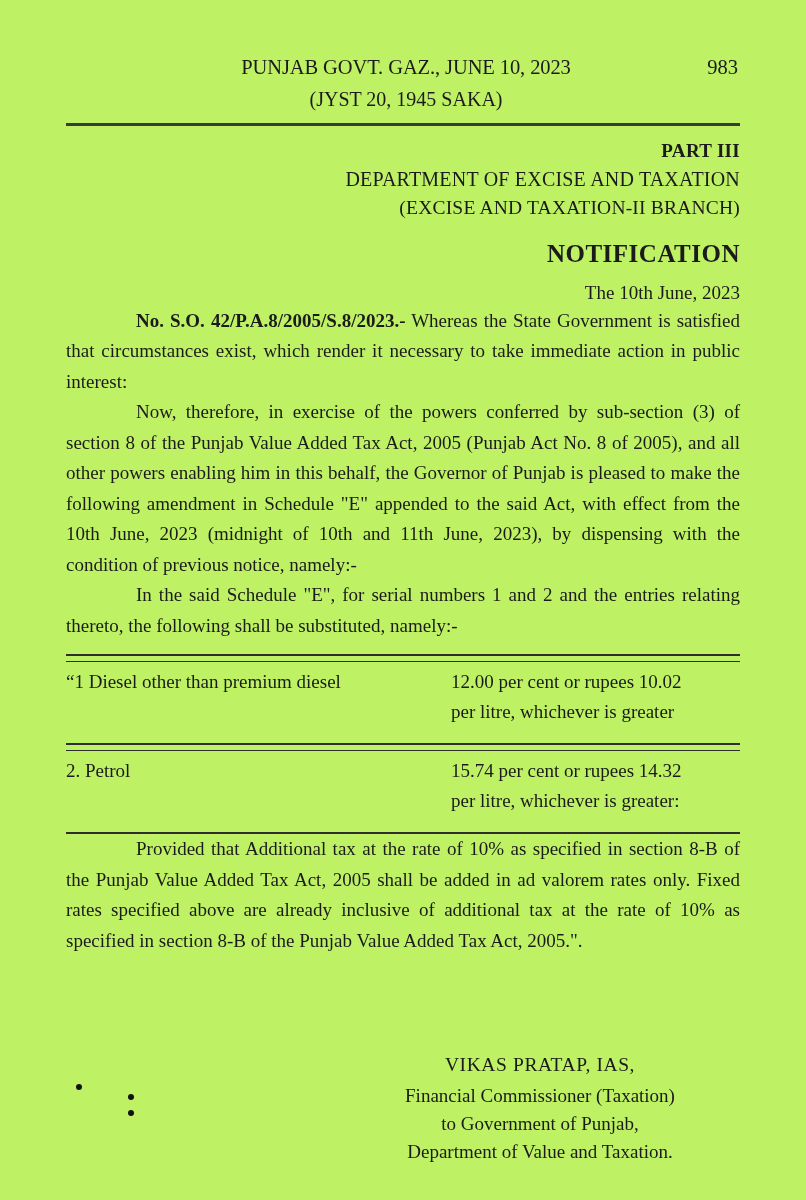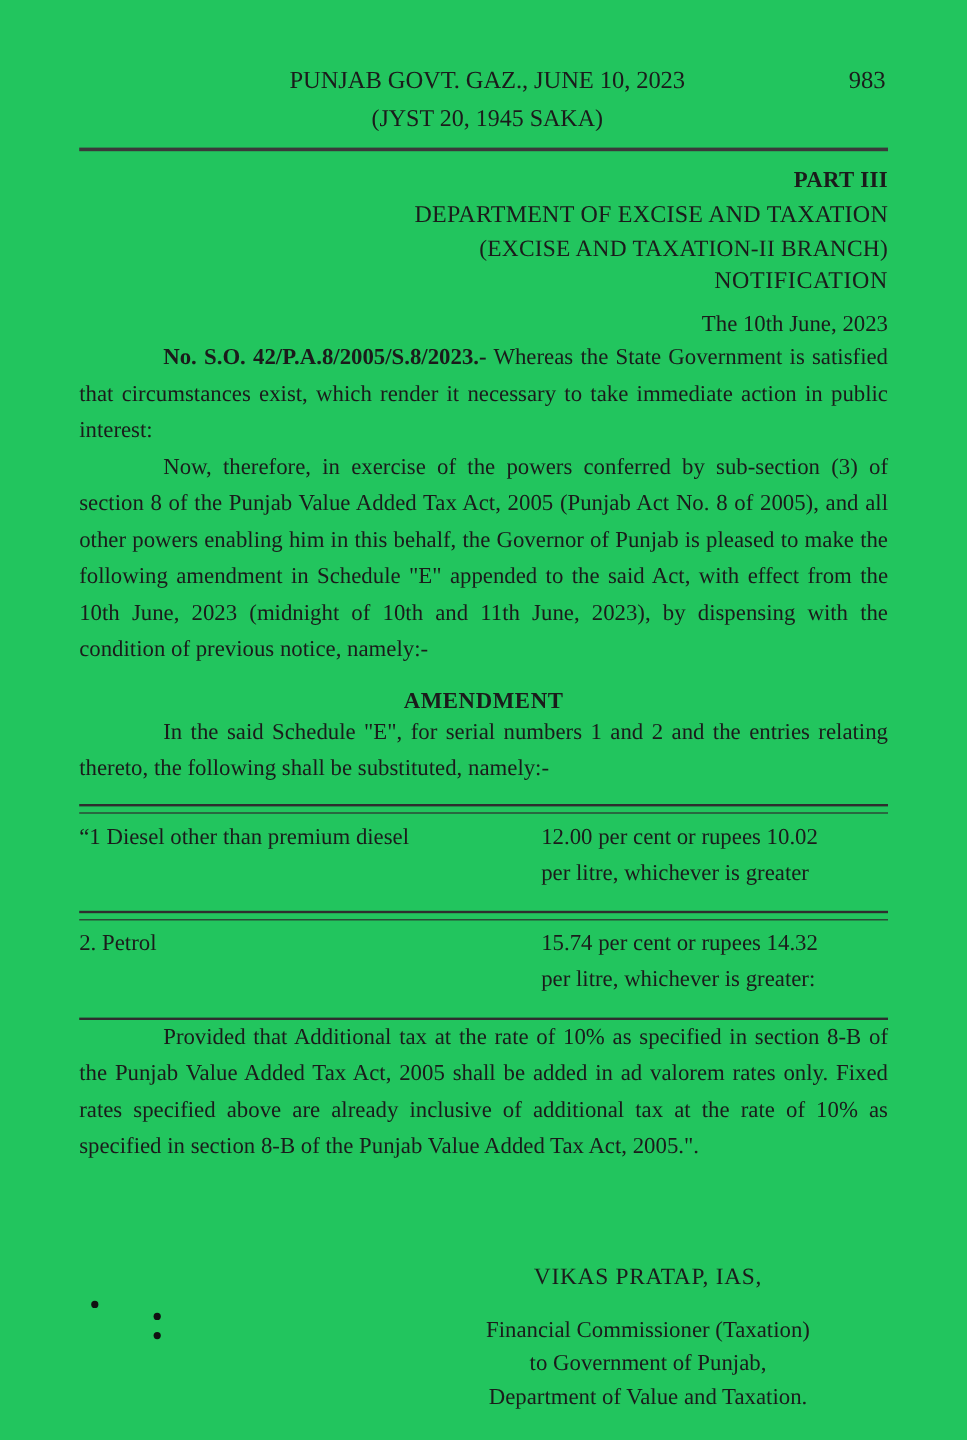--- a/index.html
+++ b/index.html
@@ -15,21 +15,21 @@
     font-family: "Liberation Serif", "DejaVu Serif", serif;
     color: #1b1b1b;
     overflow: hidden;
   }
 
   .page {
     position: absolute;
     left: 0; top: 0;
     width: 806px;
     height: 1200px;
-    background: #22c55e;
+    background: #bef264;
   }
 
   .content {
     position: absolute;
     left: 66px;
     top: 0;
     width: 674px;
   }
 
   
@@ -87,23 +87,23 @@
     font-size: 20px;
     margin-top: 4px;
     letter-spacing: 0.2px;
   }
   .h-branch {
     font-size: 19.5px;
     margin-top: 3px;
     letter-spacing: 0.2px;
   }
   .h-notif {
-    font-weight: normal;
-    font-size: 20px;
-    margin-top: 2px;
+    font-weight: bold;
+    font-size: 25px;
+    margin-top: 18px;
     letter-spacing: 0.5px;
   }
   .h-date {
     font-size: 19px;
     margin-top: 11px;
   }
   .h-amend {
     font-weight: bold;
     font-size: 19px;
     margin-top: 16px;
@@ -165,21 +165,21 @@
     top: 1052px;
     width: 420px;
     text-align: center;
     line-height: 1.33;
   }
   .sign-name {
     font-weight: normal;
     font-size: 19.5px;
     letter-spacing: 0.6px;
   }
-  .sign-role { font-size: 19px; margin-top: 18px; }
+  .sign-role { font-size: 19px; margin-top: 5px; }
   .sign-to   { font-size: 19px; margin-top: 3px; }
   .sign-dept { font-size: 19px; margin-top: 3px; }
 
   
   .speck {
     position: absolute;
     background: #111;
     border-radius: 50%;
   }
   .speck-a { left: 76px;  top: 1084px; width: 6px; height: 6px; }
@@ -207,21 +207,20 @@
       <div class="h-notif">NOTIFICATION</div>
       <div class="h-date">The 10th June, 2023</div>
     </div>
 
     <p class="body p-notifno">
       <span class="bold">No. S.O. 42/P.A.8/2005/S.8/2023.-</span><span> Whereas the State Government is satisfied that circumstances exist, which render it necessary to take immediate action in public interest:</span>
     </p>
 
     <p class="body p-now">Now, therefore, in exercise of the powers conferred by sub-section (3) of section 8 of the Punjab Value Added Tax Act, 2005 (Punjab Act No. 8 of 2005), and all other powers enabling him in this behalf, the Governor of Punjab is pleased to make the following amendment in Schedule "E" appended to the said Act, with effect from the 10th June, 2023 (midnight of 10th and 11th June, 2023), by dispensing with the condition of previous notice, namely:-</p>
 
-    <div class="h-amend">AMENDMENT</div>
 
     <p class="body p-insaid">In the said Schedule "E", for serial numbers 1 and 2 and the entries relating thereto, the following shall be substituted, namely:-</p>
 
     <div class="amend-table">
       <div class="rule-double"></div>
 
       <div class="trow">
         <div class="tcol-left">“1 Diesel other than premium diesel</div>
         <div class="tcol-right">
           <div>12.00 per cent or rupees 10.02</div>

